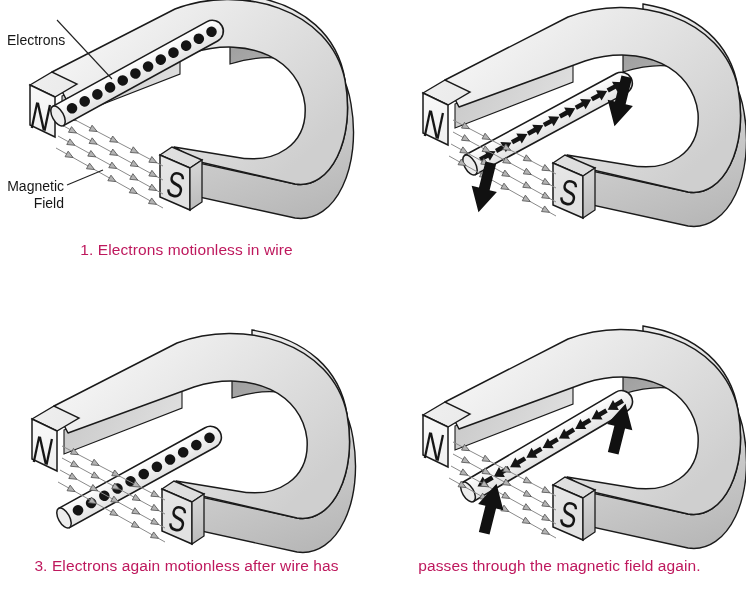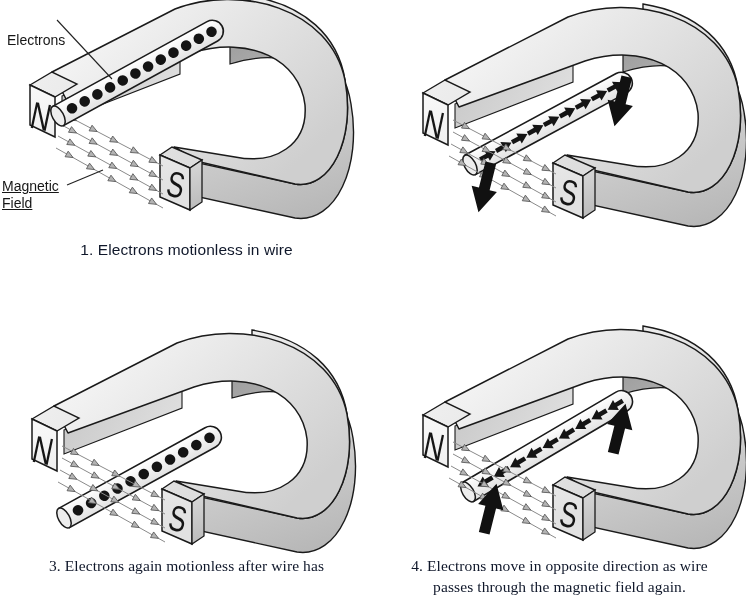--- a/index.html
+++ b/index.html
@@ -6,26 +6,26 @@
   #figure{
     position:relative;width:746px;height:600px;background:#ffffff;
     font-family:"Liberation Sans", sans-serif;color:#111;overflow:hidden;
   }
   .panel{position:absolute;width:373px;height:300px;}
   #panel-1{left:0;top:0;}   #panel-2{left:373px;top:0;}
   #panel-3{left:0;top:300px;} #panel-4{left:373px;top:300px;}
   .panel svg{position:absolute;left:0;top:0;}
   .caption{
     position:absolute;left:6px;right:6px;text-align:center;
-    font-size:15.5px;line-height:21px;color:#0f172a;letter-spacing:0.1px;
+    font-size:15.5px;line-height:21px;color:#be185d;letter-spacing:0.1px;
   }
-  .caption.row1{top:239px;} .caption.row2{top:255px;font-family:Liberation Serif, serif;}
+  .caption.row1{top:239px;} .caption.row2{top:255px;}
   .diagram-label{position:absolute;font-size:14px;line-height:17px;color:#161616;}
   #electrons-label{left:7px;top:4px;margin-top:28px;}
-  #magnetic-field-label{left:2px;top:178px;width:62px;text-align:left;text-decoration:underline;}
+  #magnetic-field-label{left:2px;top:178px;width:62px;text-align:right;}
 </style>
 </head>
 <body>
 
 <div id="figure">
 
   <section class="panel" id="panel-1">
     <svg id="svg-1" width="373" height="300" viewBox="0 0 373 300" style="font-family: &quot;Liberation Sans&quot;, sans-serif;">
         <defs>
           <linearGradient id="p0-top" gradientUnits="userSpaceOnUse" x1="140" y1="-20" x2="300" y2="160">
@@ -403,18 +403,17 @@
           <path d="M-5,-3.2 L2.4,0 L-5,3.2 Z" fill="#b3b3b3" stroke="#5a5a5a" stroke-width="0.8" transform="translate(90.98,186.4) rotate(29.281427061059023)"></path>
           <path d="M-5,-3.2 L2.4,0 L-5,3.2 Z" fill="#b3b3b3" stroke="#5a5a5a" stroke-width="0.8" transform="translate(112.38,198.4) rotate(29.281427061059023)"></path>
           <path d="M-5,-3.2 L2.4,0 L-5,3.2 Z" fill="#b3b3b3" stroke="#5a5a5a" stroke-width="0.8" transform="translate(133.78,210.4) rotate(29.281427061059023)"></path>
           <path d="M-5,-3.2 L2.4,0 L-5,3.2 Z" fill="#b3b3b3" stroke="#5a5a5a" stroke-width="0.8" transform="translate(155.18,222.4) rotate(29.281427061059023)"></path>
           <path d="M-5,-3.2 L2.4,0 L-5,3.2 Z" fill="#b3b3b3" stroke="#5a5a5a" stroke-width="0.8" transform="translate(174.44,233.2) rotate(29.281427061059023)"></path>
         </g>
         <path d="M-5.5,-24 L5.5,-24 L5.5,3 L13,3 L0,27 L-13,3 L-5.5,3 Z" fill="#111111" transform="translate(246,130) rotate(194)"></path>
         <path d="M-5.5,-24 L5.5,-24 L5.5,3 L13,3 L0,27 L-13,3 L-5.5,3 Z" fill="#111111" transform="translate(117,210) rotate(194)"></path>
       </svg>
     <div class="caption row2">
-      <div>4. Electrons move in opposite direction as wire</div>
       <div>passes through the magnetic field again.</div>
     </div>
   </section>
 
 </div>
 
 </body></html>

